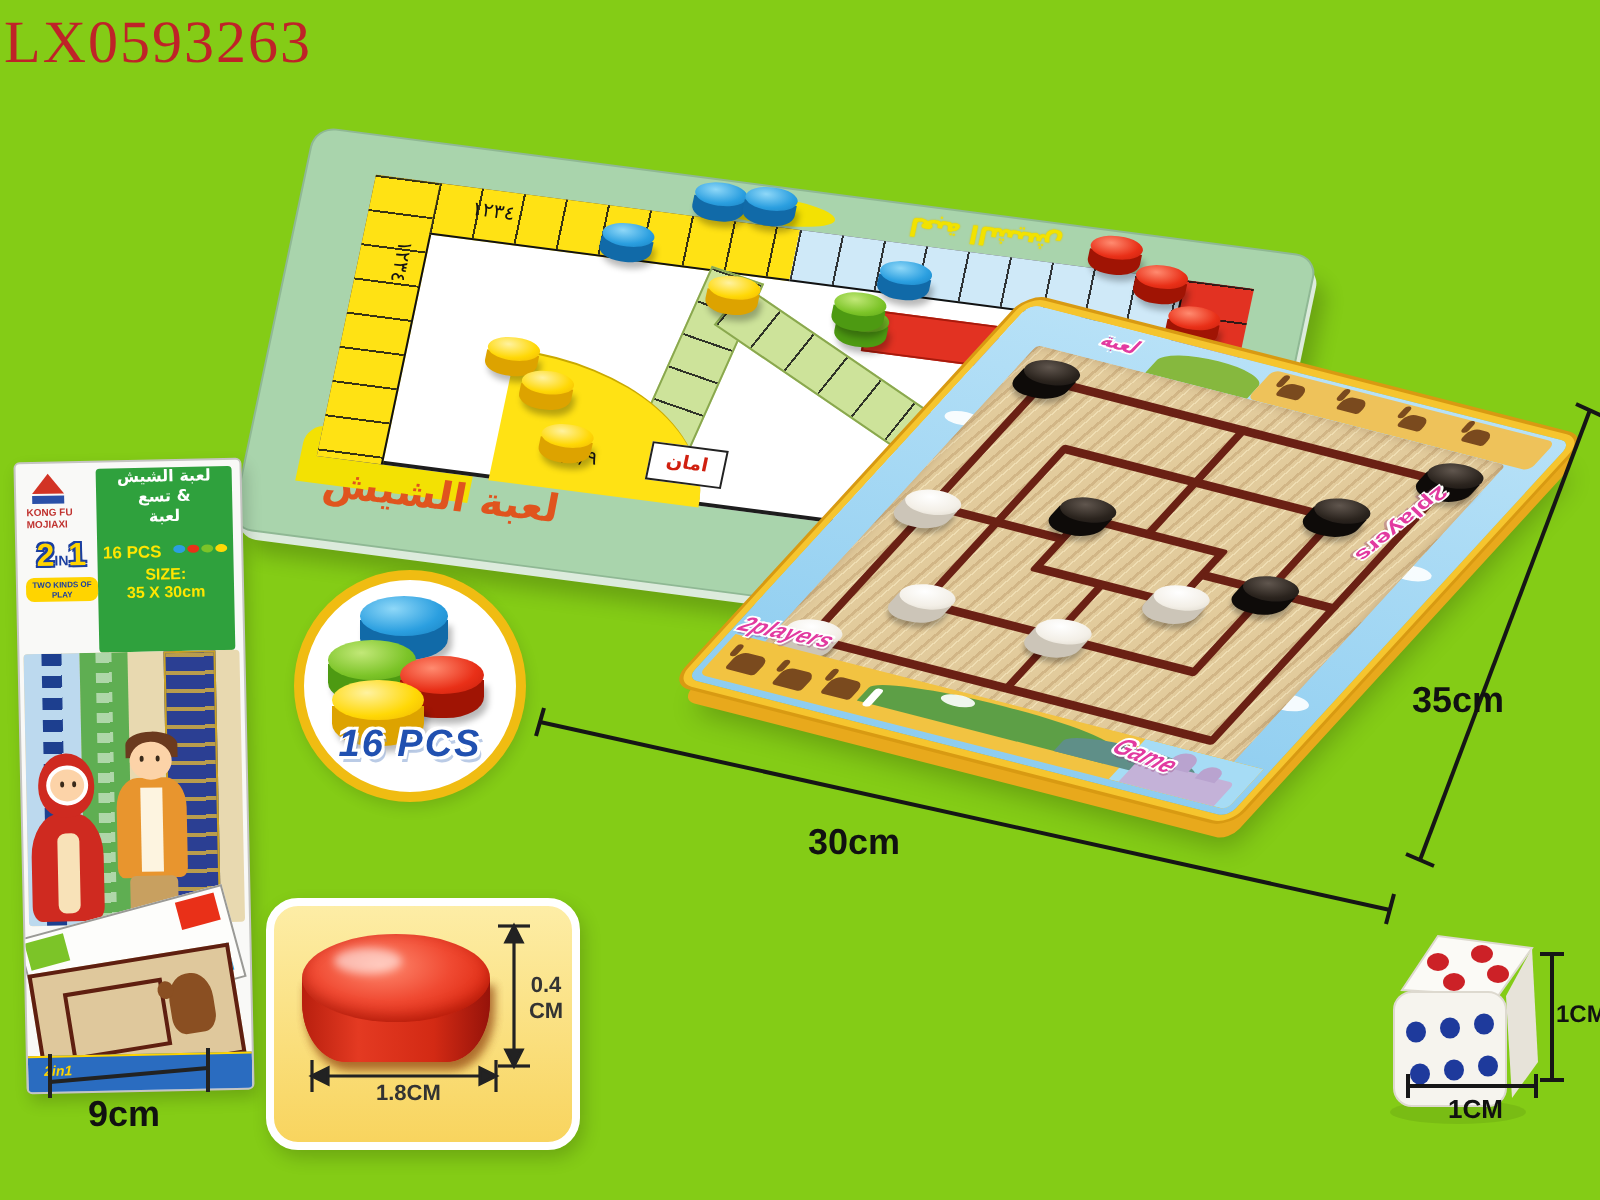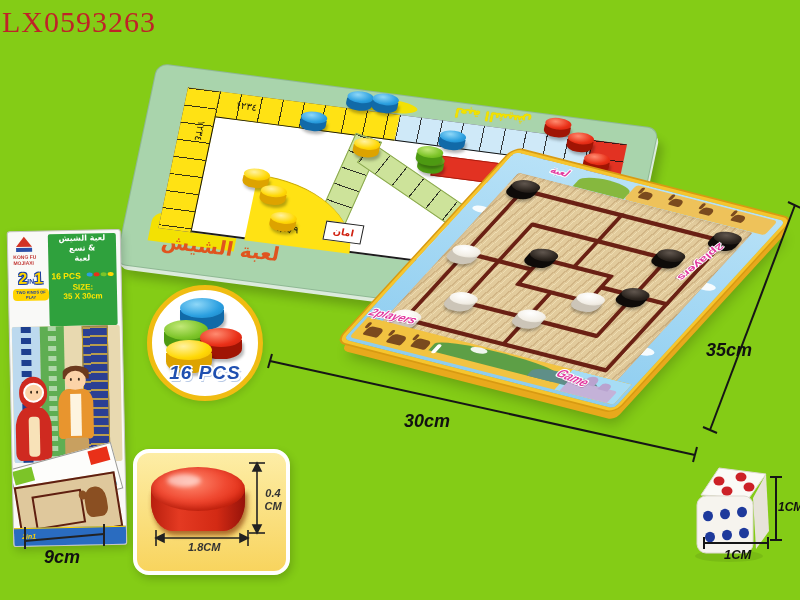--- a/index.html
+++ b/index.html
@@ -161,21 +161,21 @@
   #bigchk{position:absolute;left:14px;top:14px;width:94px;height:64px;}
   #bigchk .s{position:absolute;left:0;right:0;top:22px;bottom:0;background:linear-gradient(90deg,#b81f0e,#e43a22 30%,#d32a14 70%,#96130a);
              border-radius:0 0 22px 22px / 0 0 30px 30px;box-shadow:2px 4px 5px rgba(140,60,10,.45);}
   #bigchk .t{position:absolute;left:0;right:0;top:0;height:44px;border-radius:50%;
              background:radial-gradient(ellipse at 42% 36%,#ff8a70 0%,#f04a32 45%,#df2c14 75%,#c01f0c 100%);
              box-shadow:inset 0 -3px 7px rgba(130,10,0,.45);}
   #bigchk .hl{position:absolute;left:16px;top:7px;width:34px;height:13px;border-radius:50%;
               background:rgba(255,255,255,.55);filter:blur(2px);}
 
   
-  .dim{position:absolute;font-weight:bold;color:#111;font-style:italic;}
+  .dim{position:absolute;font-weight:bold;color:#111;}
   #lbl-9{left:44px;top:547px;font-size:18px;}
   #lbl-30{left:404px;top:411px;font-size:18px;}
   #lbl-35{left:706px;top:340px;font-size:18px;}
   #lbl-1cm-r{left:778px;top:500px;font-size:12px;}
   #lbl-1cm-b{left:724px;top:547px;font-size:13px;}
   #lbl-08{left:259px;top:487px;width:28px;font-size:11px;color:#333;text-align:center;line-height:1.2;}
   #lbl-18{left:188px;top:541px;font-size:11px;color:#333;}
 
   #overlay{position:absolute;left:0;top:0;pointer-events:none;}
 </style>

